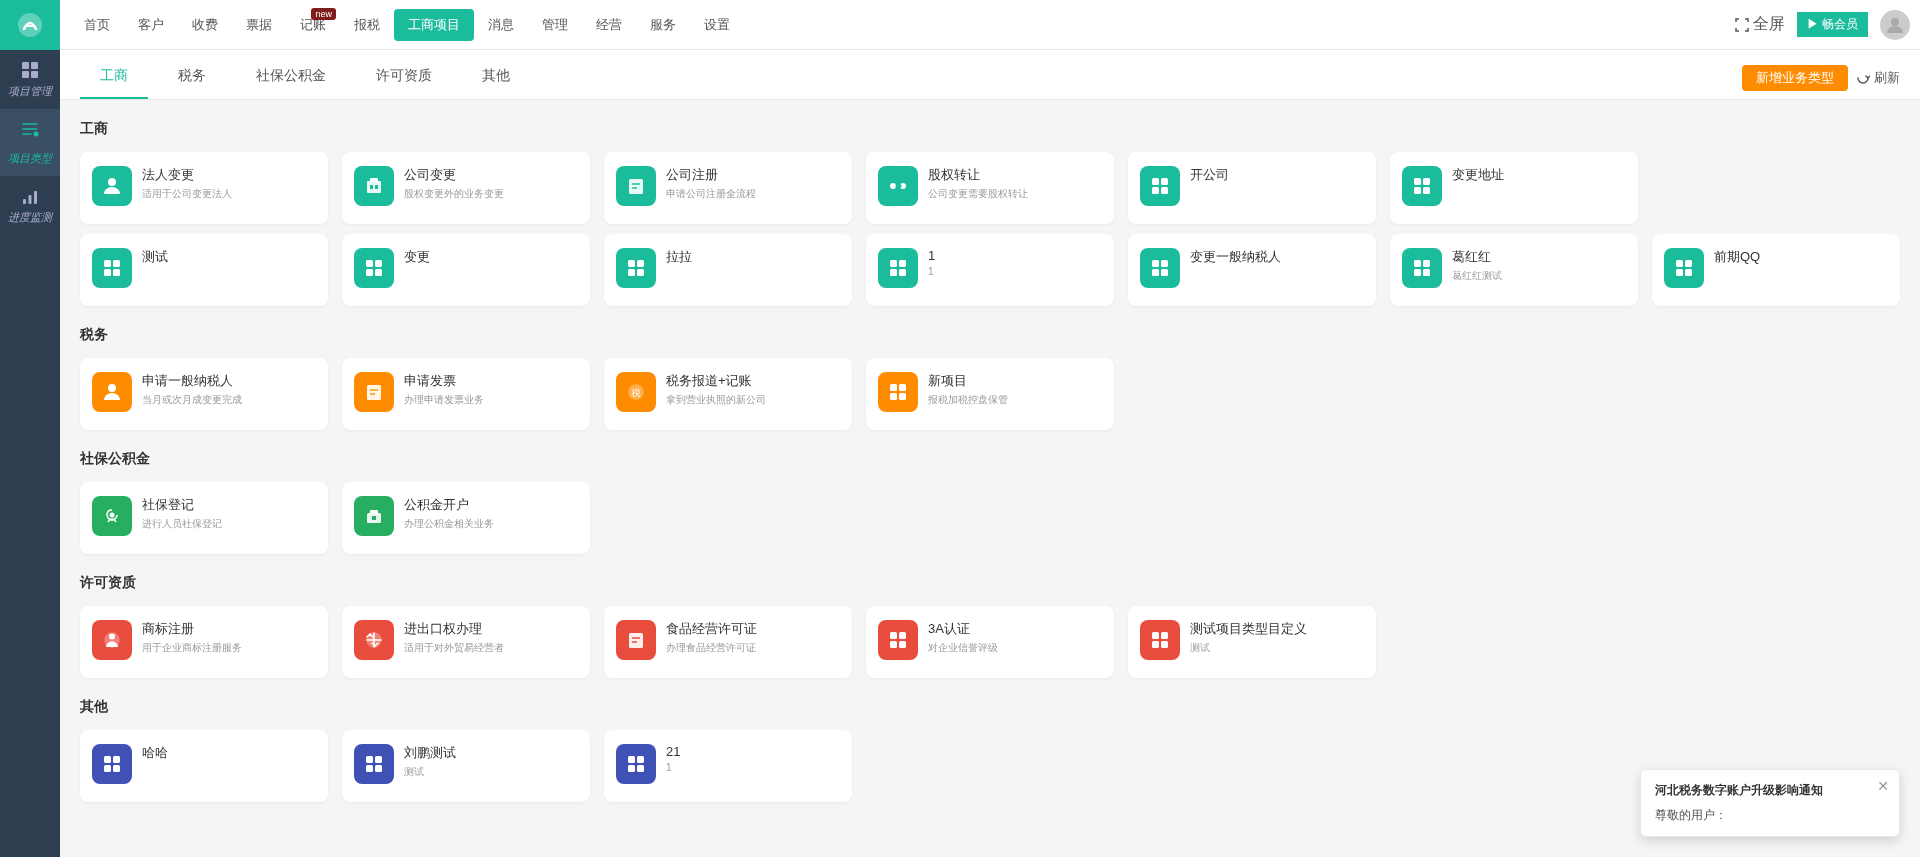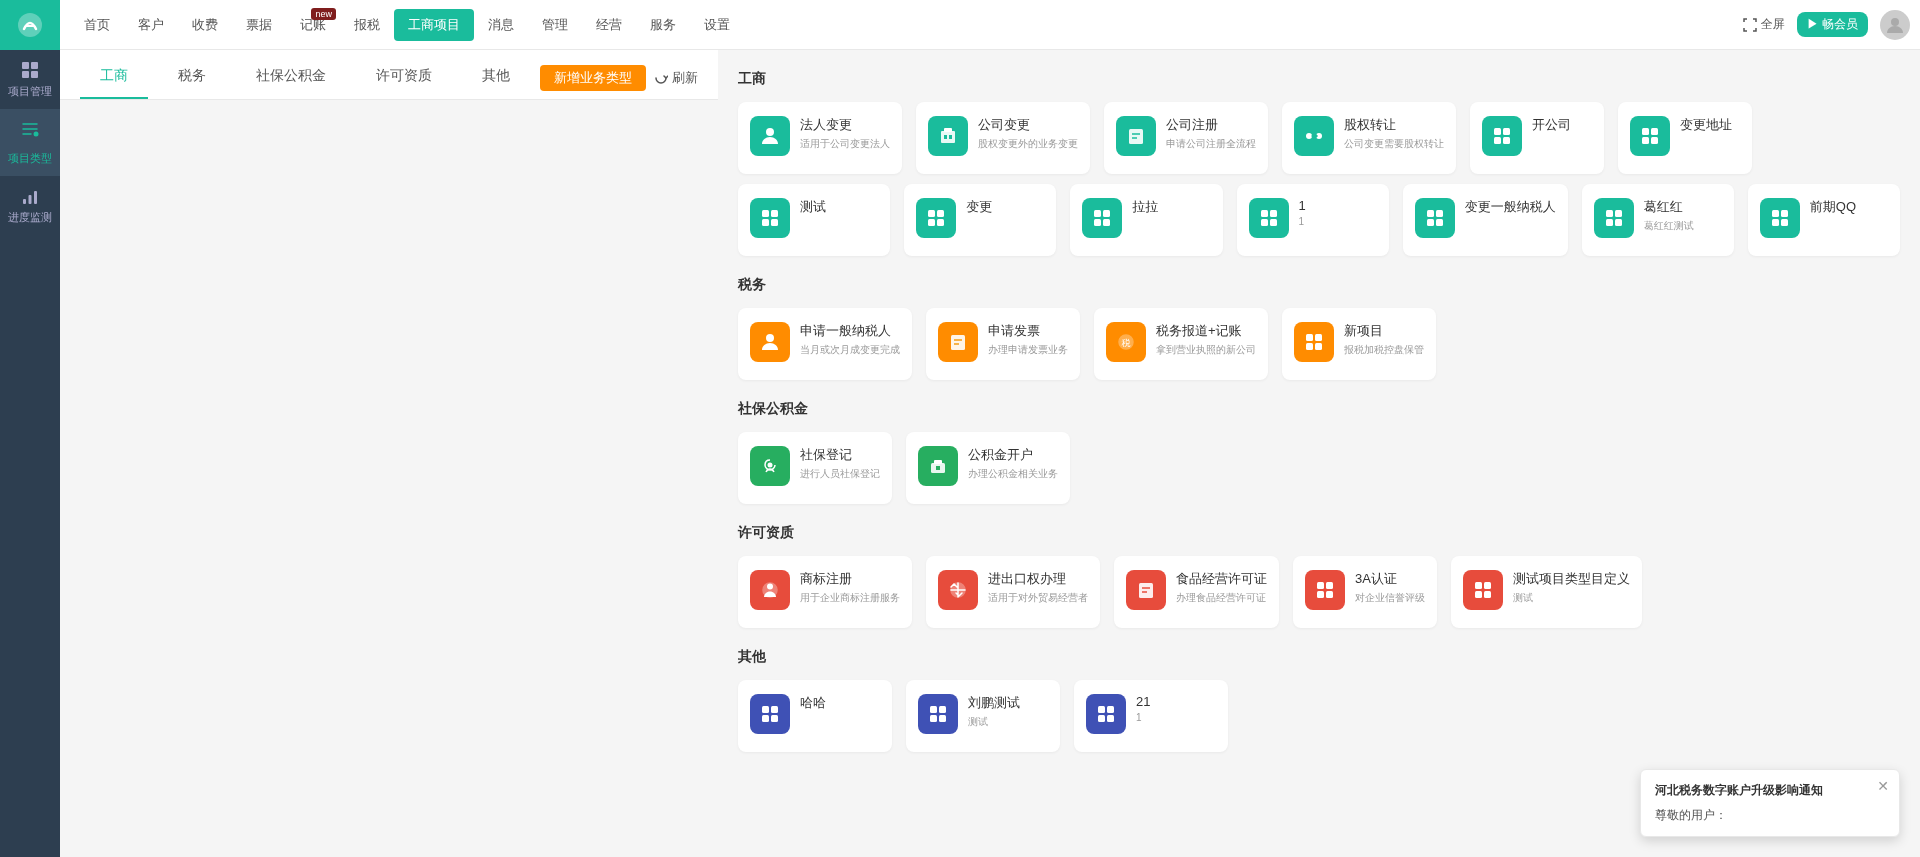--- a/index.html
+++ b/index.html
@@ -27,20 +27,21 @@
     .sidebar-item {
       width: 60px;
       padding: 10px 5px;
       display: flex;
       flex-direction: column;
       align-items: center;
       cursor: pointer;
       color: #aac;
       font-size: 11px;
       gap: 4px;
+      font-style: italic;
     }
     .sidebar-item.active { background: #3a4f63; color: #1abc9c; gap: 12px; }
     .sidebar-item svg { width: 20px; height: 20px; }
 
     
     #main-wrapper {
       flex: 1;
       display: flex;
       flex-direction: column;
       overflow: hidden;
@@ -86,50 +87,50 @@
     .topnav-right {
       margin-left: auto;
       display: flex;
       align-items: center;
       gap: 12px;
     }
     .topnav-btn {
       display: flex;
       align-items: center;
       gap: 4px;
-      font-size: 12px;
+      font-size: 16px;
       color: #555;
       cursor: pointer;
     }
     .member-btn {
       background: #1abc9c;
       color: #fff;
       padding: 4px 10px;
-      border-radius: 8px;
+      border-radius: 0;
       font-size: 12px;
       cursor: pointer;
     }
     .avatar {
       width: 30px;
       height: 30px;
       border-radius: 50%;
       background: #ccc;
       display: flex;
       align-items: center;
       justify-content: center;
       font-size: 14px;
       color: #fff;
       overflow: hidden;
     }
 
     
     #content-area {
       flex: 1;
       display: flex;
-      flex-direction: row;
+      flex-direction: column;
       overflow: hidden;
       background: #f5f5f5;
     }
 
     
     #tab-bar {
       height: 50px;
       background: #fff;
       display: flex;
       align-items: flex-end;

